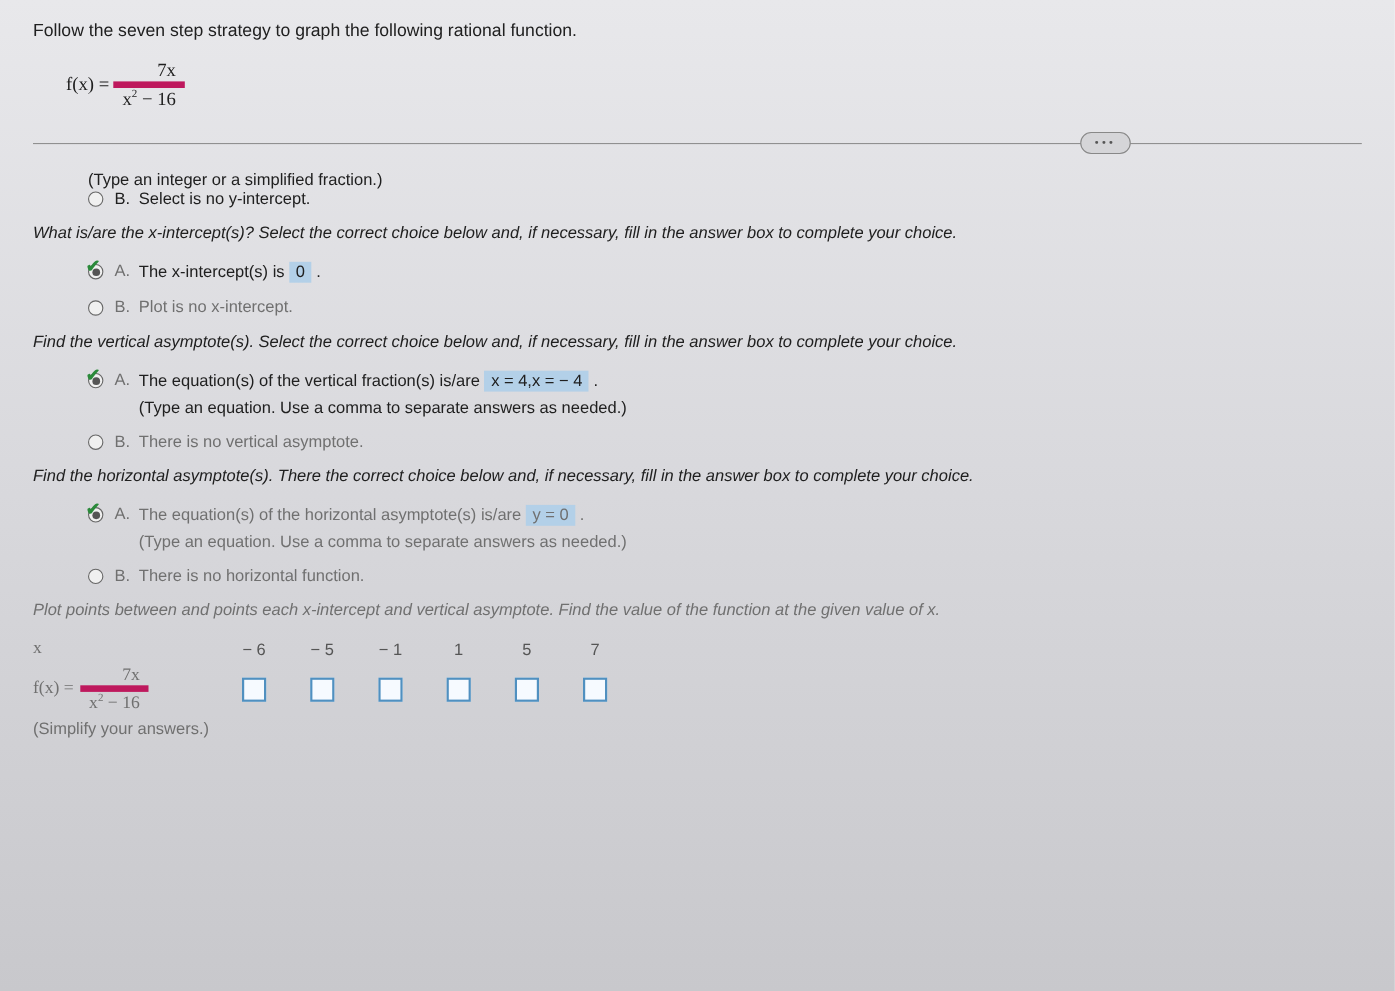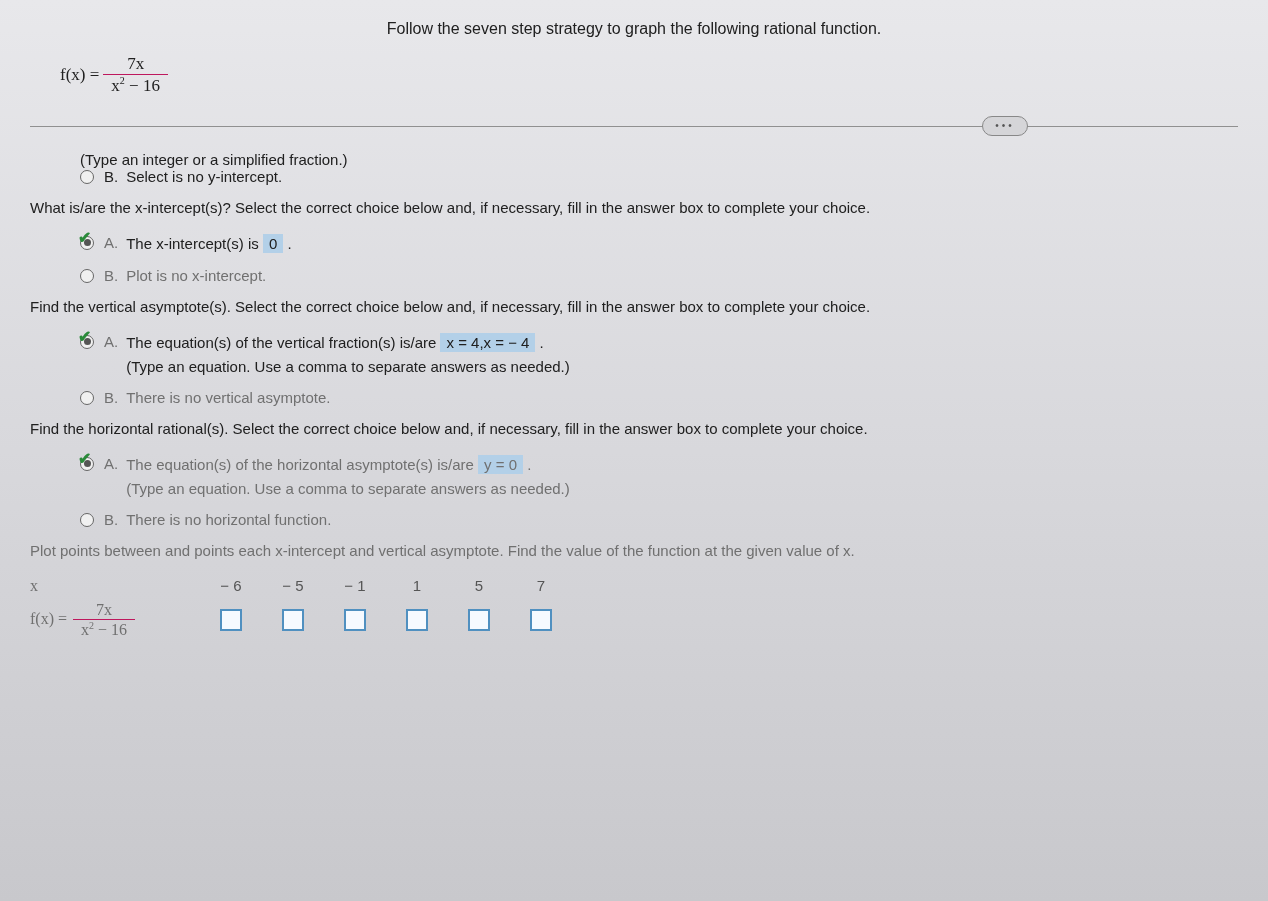--- a/index.html
+++ b/index.html
@@ -9,40 +9,39 @@
       padding: 20px 30px;
       color: #202020;
       width: 1268px;
       height: 901px;
       font-size: 15px;
       position: relative;
     }
     .problem-prompt {
       font-size: 16px;
       margin-bottom: 16px;
-      text-align: center;
     }
     .formula {
       margin-left: 30px;
       margin-bottom: 30px;
       font-family: 'Times New Roman', serif;
       font-size: 17px;
       display: flex;
       align-items: center;
     }
     .formula .lhs { margin-right: 2px; }
     .fraction {
       display: inline-flex;
       flex-direction: column;
-      align-items: center;
+      align-items: flex-end;
       vertical-align: middle;
       margin: 0 2px;
     }
     .fraction .num { padding: 0 8px; }
-    .fraction .den { border-top: 1px solid #be185d; padding: 0 8px; }
+    .fraction .den { border-top: 6px solid #be185d; padding: 0 8px; }
     .divider {
       border: none;
       border-top: 1px solid #909090;
       margin: 10px 0 24px 0;
       position: relative;
     }
     .ellipsis-pill {
       position: absolute;
       right: 210px;
       top: -11px;
@@ -106,20 +105,21 @@
       background: #b3d0e8;
       padding: 1px 6px;
       display: inline-block;
     }
     .sub-hint {
       display: block;
       margin-top: 6px;
     }
     .q-prompt {
       margin: 12px 0 18px 0;
+      font-style: italic;
     }
     .table-block { margin-top: 10px; }
     .table-row {
       display: flex;
       align-items: center;
     }
     .row-label {
       width: 170px;
       font-family: 'Times New Roman', serif;
       font-size: 16px;
@@ -205,21 +205,21 @@
       <span class="sub-hint">(Type an equation. Use a comma to separate answers as needed.)</span>
     </span>
   </div>
   <div class="option">
     <span class="radio"></span>
     <span class="option-label dim">B.</span>
     <span class="option-text dim">There is no vertical asymptote.</span>
   </div>
 </div>
 
-<div class="q-prompt">Find the horizontal rational(s). Select the correct choice below and, if necessary, fill in the answer box to complete your choice.</div>
+<div class="q-prompt">Find the horizontal asymptote(s). There the correct choice below and, if necessary, fill in the answer box to complete your choice.</div>
 
 <div class="section">
   <div class="option">
     <span class="radio selected">
       <span class="check-icon">✔</span>
     </span>
     <span class="option-label dim">A.</span>
     <span class="option-text dim">
       <span>The equation(s) of the horizontal asymptote(s) is/are </span><span class="answer-box">y = 0</span><span> .</span>
       <span class="sub-hint">(Type an equation. Use a comma to separate answers as needed.)</span>
@@ -270,13 +270,14 @@
           <div class="square-input"></div>
         </div>
       <div class="input-cell">
           <div class="square-input"></div>
         </div>
       <div class="input-cell">
           <div class="square-input"></div>
         </div>
     </div>
   </div>
+  <div class="simplify">(Simplify your answers.)</div>
 </div>
 
 </body></html>

